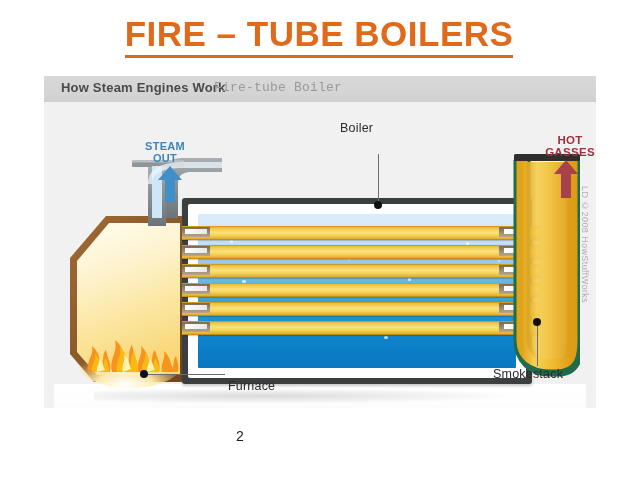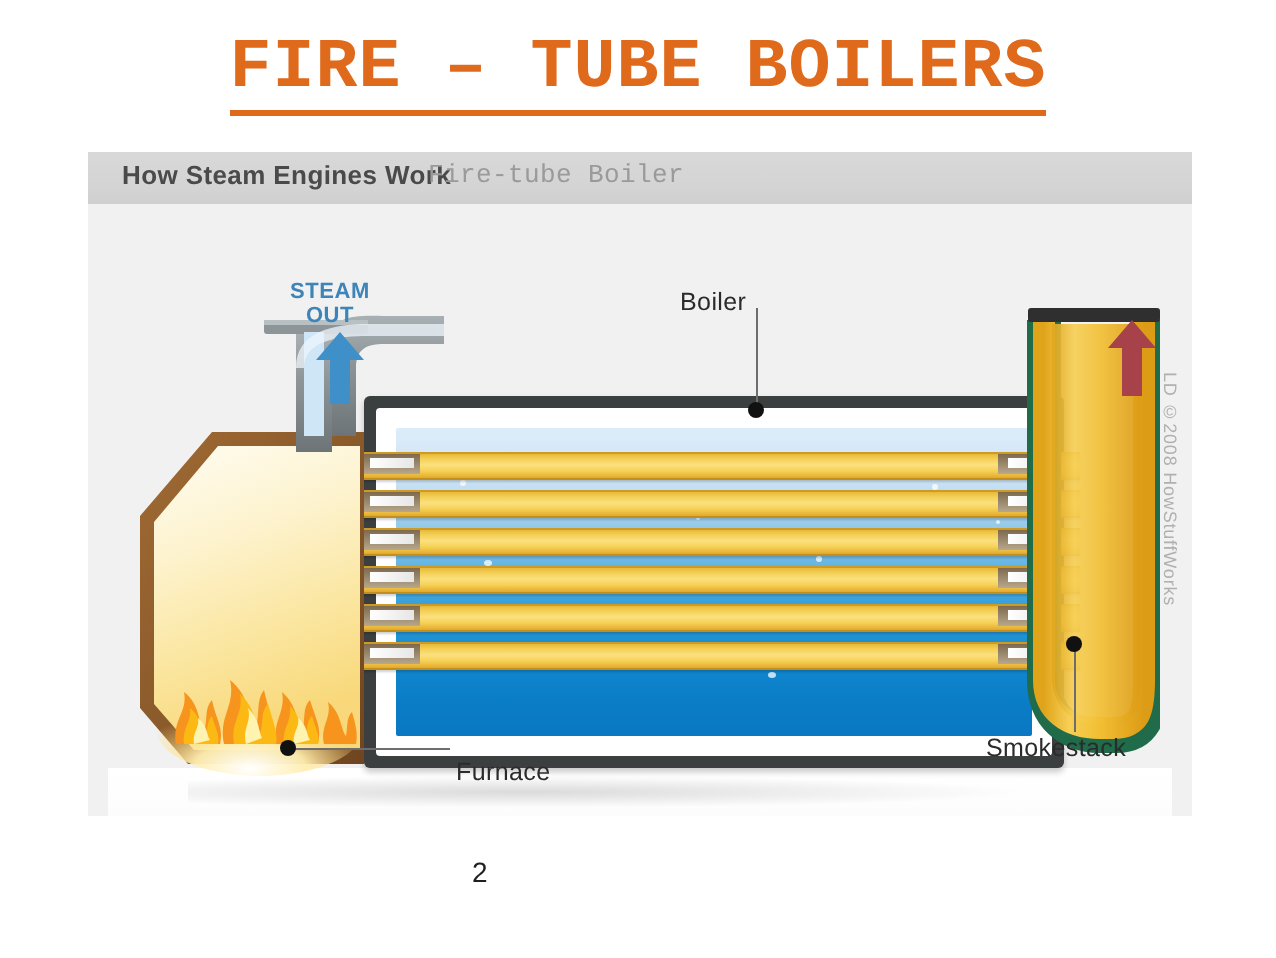--- a/index.html
+++ b/index.html
@@ -8,21 +8,21 @@
     background:#ffffff;
     font-family:"Liberation Sans", sans-serif;
     overflow:hidden;
     position:relative;
   }
 
   
   #slide-title{
     position:absolute; left:0; top:14px; width:638px;
     text-align:center;
-    font-family:Liberation Mono, monospace;
+    font-family:Liberation Sans, sans-serif;
     font-weight:bold;
     font-size:35px;
     letter-spacing:.5px;
     color:#E06A1B;
     white-space:nowrap;
   }
   #slide-title .ul{
     border-bottom:3px solid #E06A1B;
     padding-bottom:1px;
     display:inline-block;
@@ -358,27 +358,31 @@
     <div id="steam-out-label">
       <div>STEAM</div>
       <div>OUT</div>
     </div>
     <div id="steam-arrow">
       <svg width="26" height="36" viewBox="0 0 26 36">
         <path d="M13,0 L25,14 L18,14 L18,36 L8,36 L8,14 L1,14 Z" fill="#3f90c9"></path>
       </svg>
     </div>
 
+    <div id="hot-gasses-label">
+      <div>HOT</div>
+      <div>GASSES</div>
+    </div>
     <div id="hot-arrow">
       <svg width="26" height="38" viewBox="0 0 26 38">
         <path d="M13,0 L25,14 L18,14 L18,38 L8,38 L8,14 L1,14 Z" fill="#a8424a"></path>
       </svg>
     </div>
 
-    <div class="callout" style="left:296px;top:42px;">Boiler</div>
+    <div class="callout" style="left:296px;top:19px;">Boiler</div>
     <div class="lead-v" style="left:334px;top:52px;height:50px;"></div>
     <div class="dot" style="left:330px;top:99px;"></div>
 
     <div class="callout" style="left:184px;top:277px;">Furnace</div>
     <div class="lead-h" style="left:101px;top:272px;width:80px;"></div>
     <div class="dot" style="left:96px;top:268px;"></div>
 
     <div class="callout" style="left:449px;top:265px;">Smokestack</div>
     <div class="lead-v" style="left:493px;top:220px;height:44px;"></div>
     <div class="dot" style="left:489px;top:216px;"></div>

